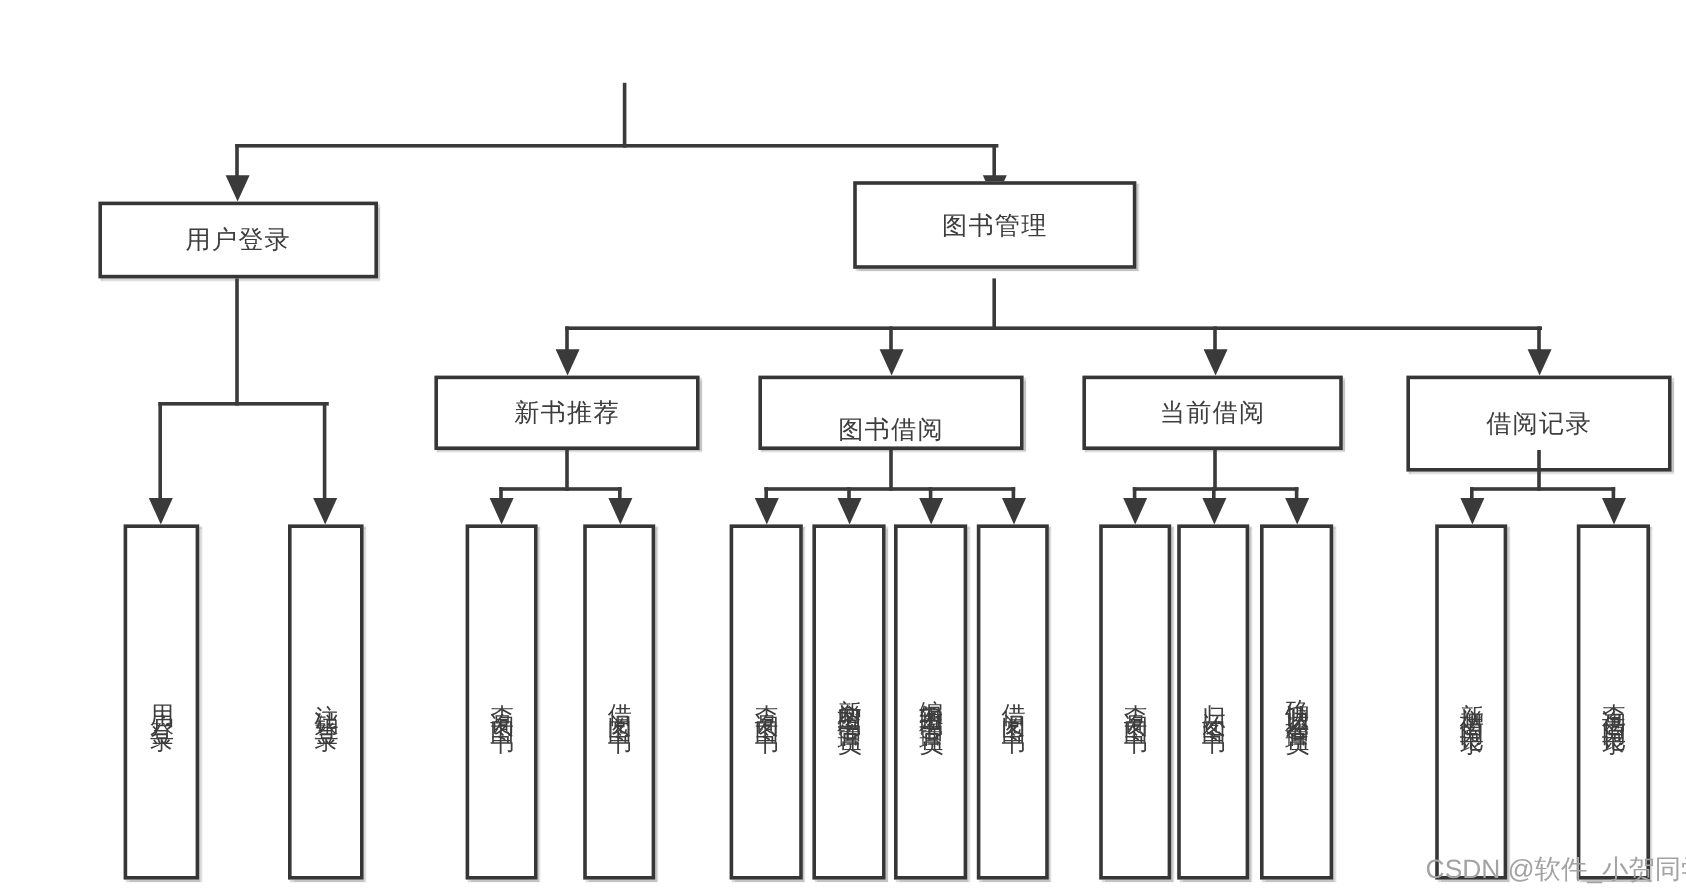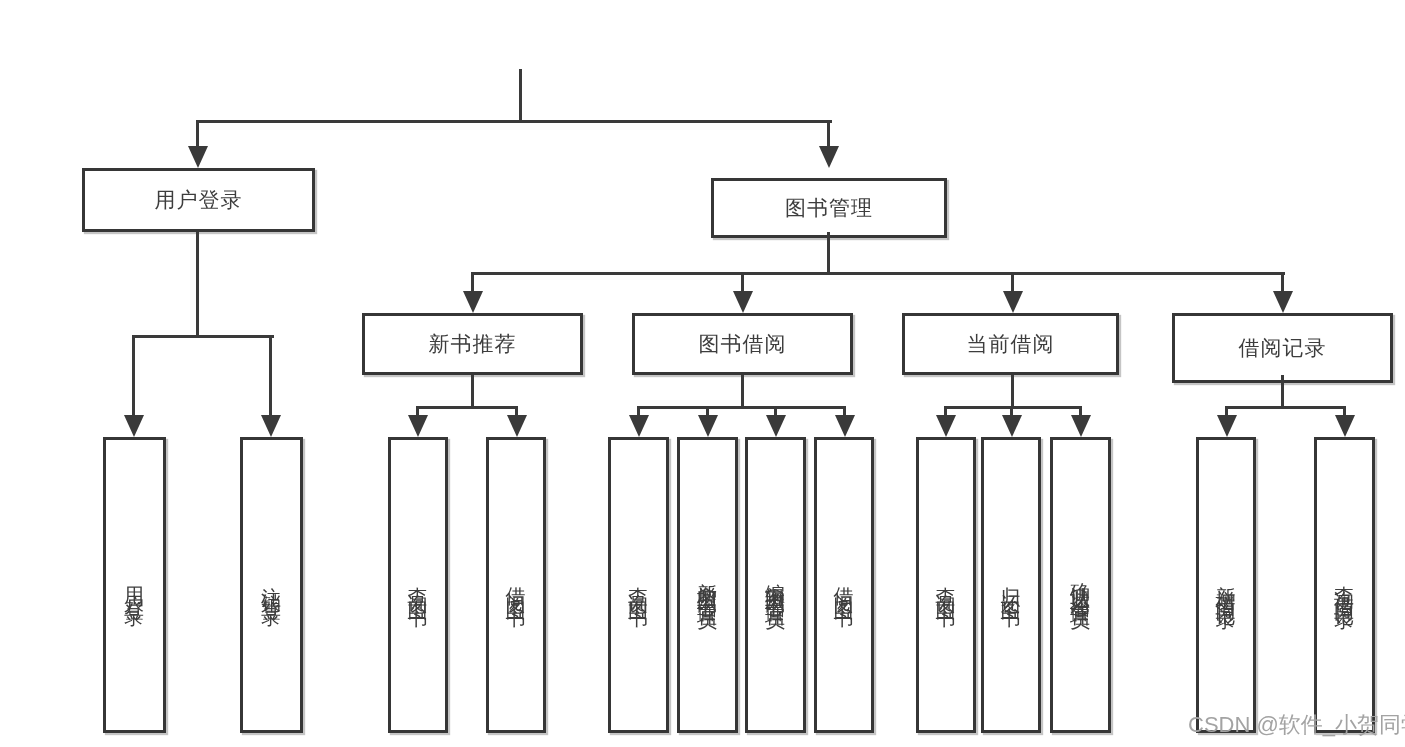--- a/index.html
+++ b/index.html
@@ -44,21 +44,21 @@
   <div class="ln" style="left:519px;top:69px;width:3px;height:54px;"></div>
   <div class="ln" style="left:196px;top:120px;width:636px;height:3px;"></div>
   <div class="ln" style="left:196px;top:120px;width:3px;height:32px;"></div>
   <div class="arw" style="left:188px;top:146px;"></div>
   <div class="ln" style="left:827px;top:120px;width:3px;height:32px;"></div>
   <div class="arw" style="left:819px;top:146px;"></div>
 
   <div class="node" style="left:82px;top:168px;width:233px;height:64px;">
     <span class="lbl">用户登录</span>
   </div>
-  <div class="node" style="left:711px;top:178px;width:236px;height:60px;">
+  <div class="node" style="left:711px;top:151px;width:236px;height:73px;">
     <span class="lbl">图书管理</span>
   </div>
 
   <div class="ln" style="left:196px;top:232px;width:3px;height:106px;"></div>
   <div class="ln" style="left:132px;top:335px;width:142px;height:3px;"></div>
   <div class="ln" style="left:132px;top:335px;width:3px;height:84px;"></div>
   <div class="arw" style="left:124px;top:415px;"></div>
   <div class="ln" style="left:269px;top:335px;width:3px;height:84px;"></div>
   <div class="arw" style="left:261px;top:415px;"></div>
 
@@ -69,27 +69,27 @@
   <div class="ln" style="left:741px;top:272px;width:3px;height:24px;"></div>
   <div class="arw" style="left:733px;top:291px;"></div>
   <div class="ln" style="left:1011px;top:272px;width:3px;height:24px;"></div>
   <div class="arw" style="left:1003px;top:291px;"></div>
   <div class="ln" style="left:1281px;top:272px;width:3px;height:24px;"></div>
   <div class="arw" style="left:1273px;top:291px;"></div>
 
   <div class="node" style="left:362px;top:313px;width:221px;height:62px;align-items:center;">
     <span class="lbl">新书推荐</span>
   </div>
-  <div class="node" style="left:632px;top:313px;width:221px;height:62px;">
+  <div class="node" style="left:632px;top:313px;width:221px;height:62px;align-items:flex-end;">
     <span class="lbl">图书借阅</span>
   </div>
   <div class="node" style="left:902px;top:313px;width:217px;height:62px;">
     <span class="lbl">当前借阅</span>
   </div>
-  <div class="node" style="left:1172px;top:313px;width:221px;height:70px;">
+  <div class="node" style="left:1172px;top:313px;width:221px;height:80px;">
     <span class="lbl">借阅记录</span>
   </div>
 
   <div class="ln" style="left:471px;top:375px;width:3px;height:34px;"></div>
   <div class="ln" style="left:416px;top:406px;width:102px;height:3px;"></div>
   <div class="ln" style="left:416px;top:406px;width:3px;height:14px;"></div>
   <div class="arw" style="left:408px;top:415px;"></div>
   <div class="ln" style="left:515px;top:406px;width:3px;height:14px;"></div>
   <div class="arw" style="left:507px;top:415px;"></div>
 

